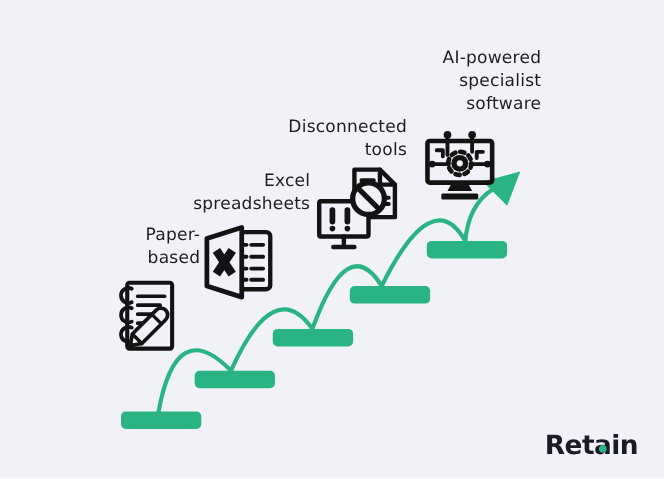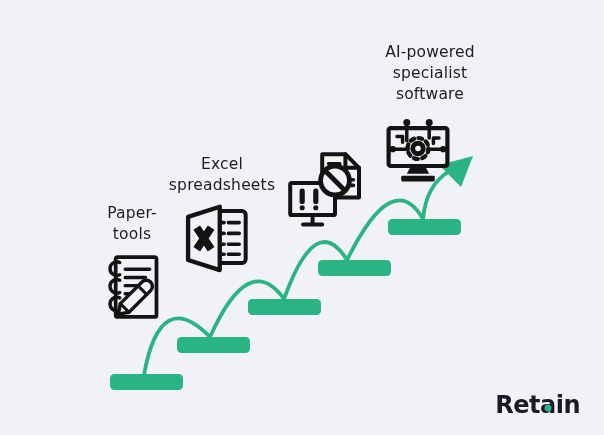--- a/index.html
+++ b/index.html
@@ -5,21 +5,21 @@
   :root{
     --bg:#f1f2f7; --accent:#2ab483; --text:#1d1d20; --ink:#131313; --logo:#1b1b28;
   }
   html,body{margin:0;padding:0;background:#fff;}
   .canvas{
     position:relative;width:604px;height:435px;background:var(--bg);
     overflow:hidden;font-family:"DejaVu Sans",sans-serif;
   }
   .stairs{position:absolute;left:0;top:0;}
   .stage-label{
-    position:absolute;text-align:center;font-size:15.5px;line-height:1.36;
+    position:absolute;text-align:right;font-size:15.5px;line-height:1.36;
     color:var(--text);white-space:pre-line;letter-spacing:.2px;
   }
   .icon{position:absolute;}
   .icon svg{width:100%;height:100%;display:block;}
   
   .ink-s{fill:none;stroke:var(--ink);stroke-width:5.5;stroke-linecap:round;stroke-linejoin:round;}
   .ink-f{fill:var(--ink);stroke:none;}
   .fill-bg{fill:var(--bg);}
   .sw45{stroke-width:4.5} .sw5{stroke-width:5} .sw6{stroke-width:6}
   .sw65{stroke-width:6.5} .sw11{stroke-width:11;stroke-linecap:butt}
@@ -50,21 +50,21 @@
 
     <path class="arc" d="M144,375 Q160,286 210,337"></path>
     <path class="arc" d="M210,337 Q249,250 284,299"></path>
     <path class="arc" d="M284,299 Q316,210 347,260"></path>
     <path class="arc" d="M347,260 Q393,167 423,219"></path>
     <path class="arc" d="M423,219 Q426,186 448,172"></path>
     <polygon class="green-fill" points="473,156 439,165 461,187"></polygon>
   </svg>
 
   <div class="stage-label" style="left:82px;top:203px;width:100px">Paper-
-tools</div>
+based</div>
   <div class="icon" style="left:98px;top:252px;width:68px;height:70px">
     <svg viewBox="0 0 100 100">
       <rect x="26" y="6" width="60" height="88" rx="3" class="ink-s"></rect>
       <path class="ink-s sw5" d="M32,14 A10,10 0 1 0 32,32"></path>
       <path class="ink-s sw5" d="M32,40 A10,10 0 1 0 32,58"></path>
       <path class="ink-s sw5" d="M32,66 A10,10 0 1 0 32,84"></path>
       <path class="ink-s sw5" d="M40,24 H76 M40,36 H70 M40,48 H58 M40,60 H54"></path>
       <g transform="translate(30,90) rotate(-45)">
         <path class="ink-s fill-bg sw5" d="M0,0 L13,-9 H58 A9,9 0 0 1 58,9 H13 Z"></path>
         <path class="ink-s sw45" d="M13,-9 V9 M50,-9 V9"></path>
@@ -76,20 +76,22 @@
 spreadsheets</div>
   <div class="icon" style="left:178px;top:201px;width:72px;height:72px">
     <svg viewBox="0 0 100 100">
       <rect x="48" y="14" width="46" height="72" rx="5" class="ink-s"></rect>
       <path class="ink-s sw5" d="M57,30 H64 M70,30 H85 M57,45 H64 M70,45 H85 M57,60 H64 M70,60 H85 M57,74 H64 M70,74 H85"></path>
       <polygon class="ink-s fill-bg sw6" points="14,22 58,8 58,96 14,82"></polygon>
       <path class="ink-s sw11" d="M26,37 L46,67 M46,37 L26,67"></path>
     </svg>
   </div>
 
+  <div class="stage-label" style="left:246px;top:105px;width:124px">Disconnected
+tools</div>
   <div class="icon" style="left:287px;top:149px;width:80px;height:84px">
     <svg viewBox="0 0 100 100">
       <path class="ink-s fill-bg sw5" d="M44,4 H73 L90,21 V58 H44 Z"></path>
       <path class="ink-s sw5" d="M73,4 V21 H90"></path>
       <path class="ink-s sw45" d="M52,16 H66 M52,25 H62 M74,36 H83 M74,43 H83"></path>
       <rect x="4" y="40" width="56" height="40" rx="2" class="ink-s fill-bg sw5"></rect>
       <path class="ink-s sw5" d="M32,80 V89 M20,92 H44"></path>
       <path class="ink-s sw65" d="M19,50 V63 M36,50 V63"></path>
       <circle cx="19" cy="71" r="3.2" class="ink-f"></circle>
       <circle cx="36" cy="71" r="3.2" class="ink-f"></circle>

